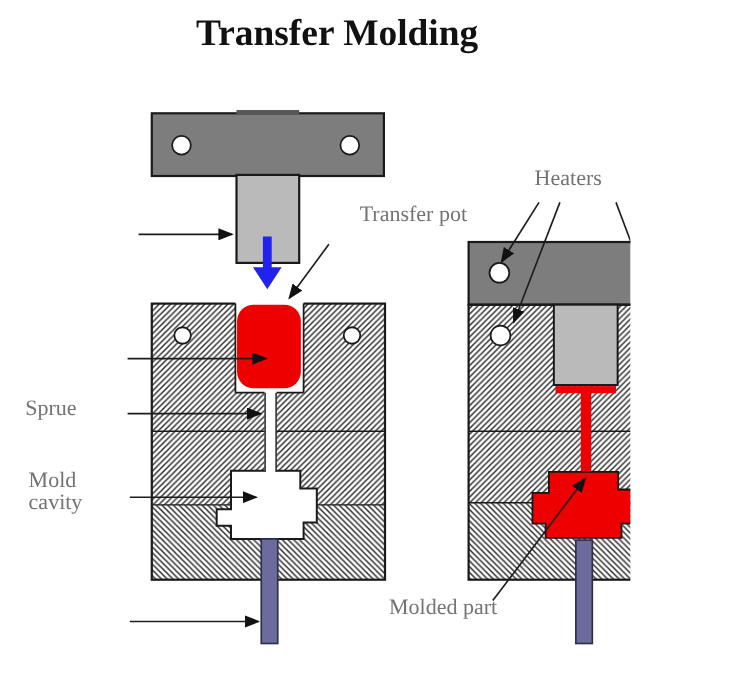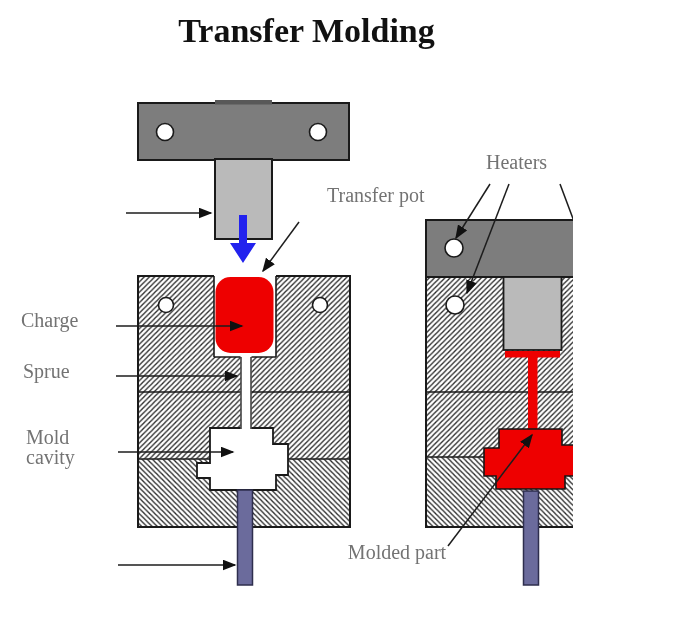--- a/index.html
+++ b/index.html
@@ -115,19 +115,18 @@
       <line x1="490" y1="184" x2="456" y2="238" stroke="#1d1d1d" stroke-width="1.5" marker-end="url(#ah)"></line>
       <line x1="509" y1="184" x2="467" y2="293" stroke="#1d1d1d" stroke-width="1.5" marker-end="url(#ah)"></line>
       <line x1="560" y1="184" x2="601" y2="293" stroke="#1d1d1d" stroke-width="1.5" marker-end="url(#ah)"></line>
       <line x1="583" y1="184" x2="606" y2="238" stroke="#1d1d1d" stroke-width="1.5" marker-end="url(#ah)"></line>
 
       <line x1="448" y1="546" x2="532" y2="435" stroke="#1d1d1d" stroke-width="1.5" marker-end="url(#ah)"></line>
     </g>
   </svg>
 
   <div class="lbl" style="left:295px;top:185px;width:112px;margin-left:32px;">Transfer pot</div>
-  <div class="lbl" style="left:21px;top:310px;">Charge</div>
   <div class="lbl" style="left:26px;top:427px;width:92px;">Mold cavity</div>
   <div class="lbl" style="left:23px;top:361px;">Sprue</div>
   <div class="lbl" style="left:486px;top:152px;">Heaters</div>
-  <div class="lbl" style="left:342px;top:542px;width:110px;text-align:center;">Molded part</div>
+  <div class="lbl" style="left:342px;top:542px;width:110px;text-align:right;">Molded part</div>
 
 </div>
 
 </body></html>

